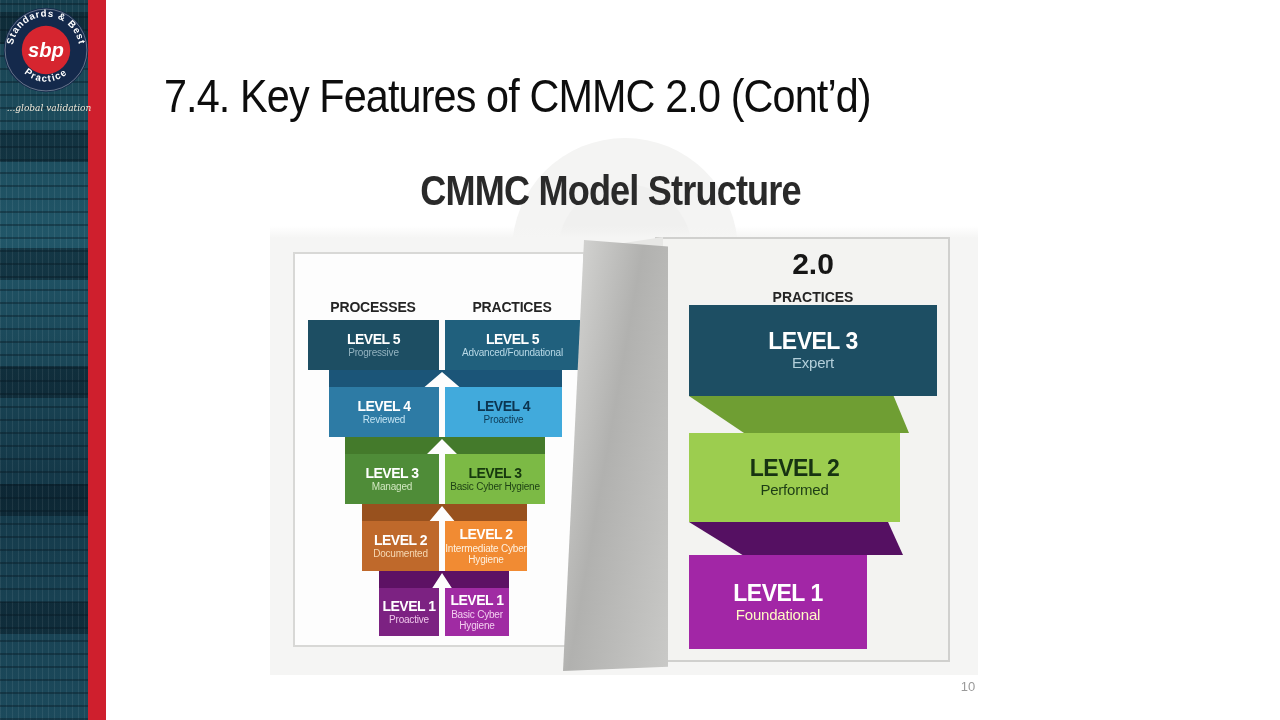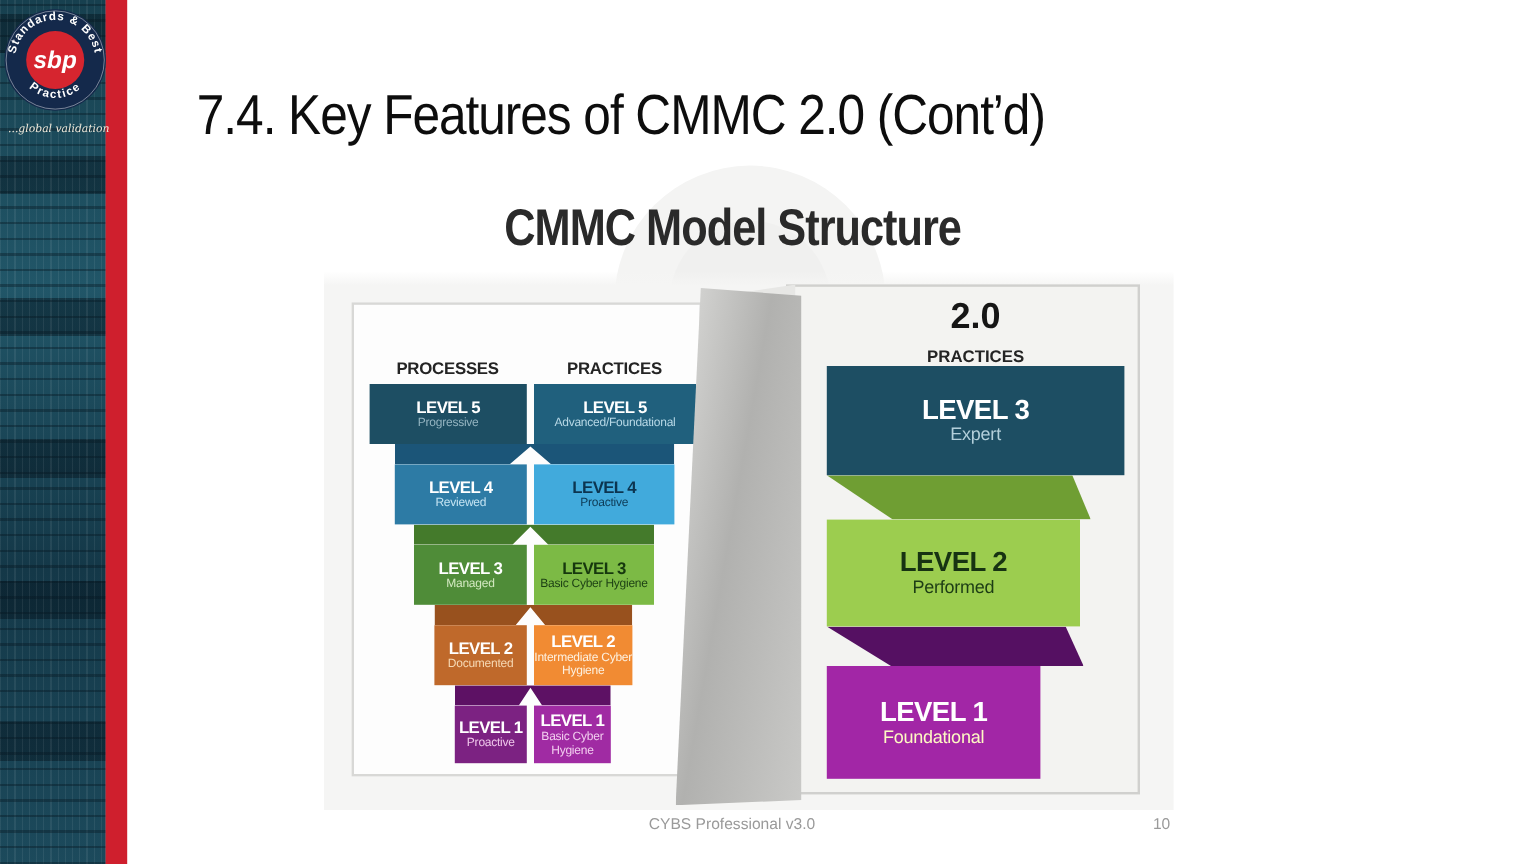--- a/index.html
+++ b/index.html
@@ -222,16 +222,15 @@
         <div class="sub s-v2l2">Performed</div>
       </div>
       <div class="blk b20 v2l1" style="background-color: rgb(162, 38, 166);">
         <div class="lv tw">LEVEL 1</div>
         <div class="sub s-v2l1">Foundational</div>
       </div>
     </div>
 
   </div>
 
-  <div class="footer-center">CYBS Professional v3.0</div>
   <div class="footer-page">10</div>
 
 </div>
 
 </body></html>

